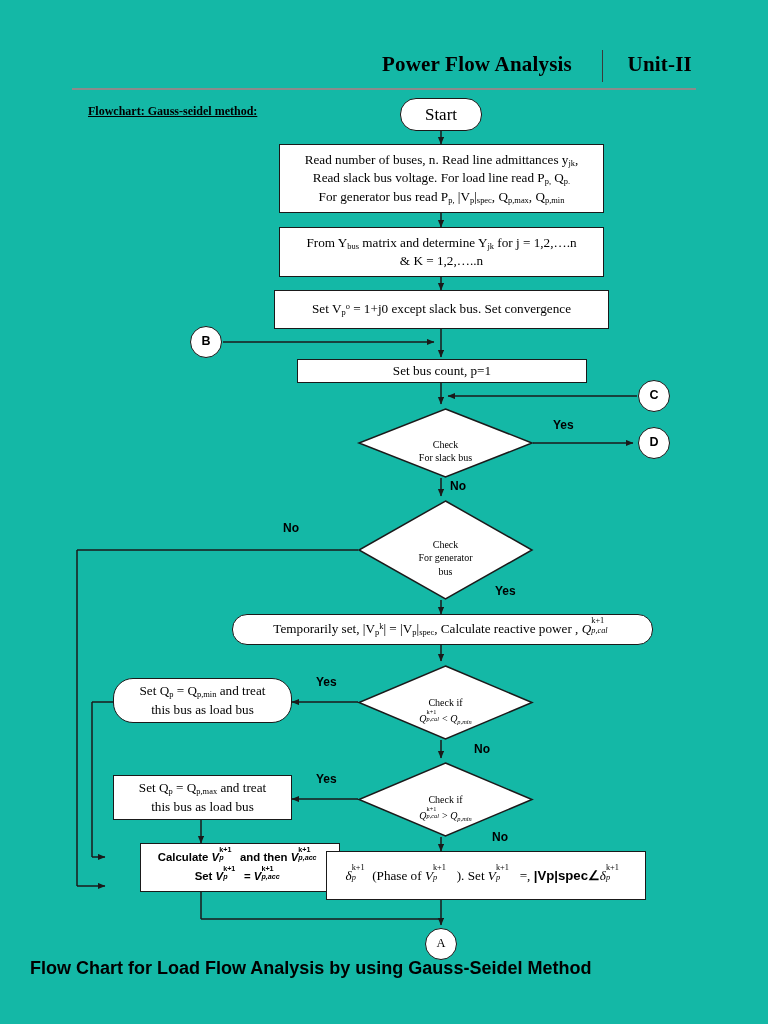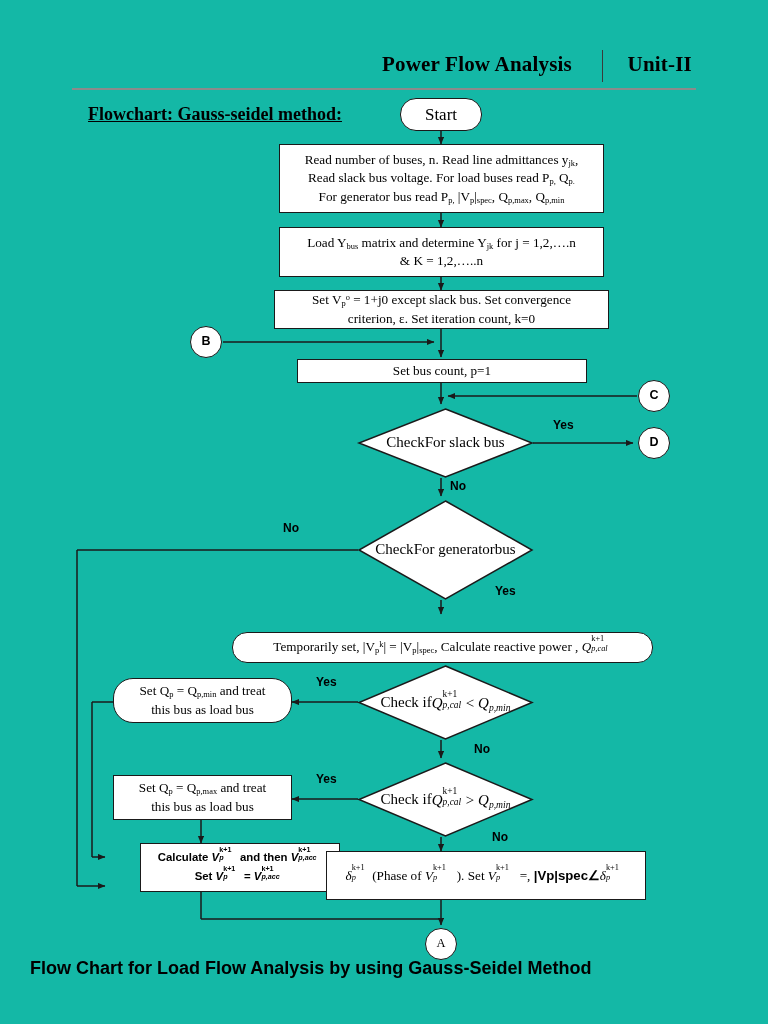--- a/index.html
+++ b/index.html
@@ -46,21 +46,21 @@
     height: 2px;
     background: #8b8b8b;
   }
 
   #flow-label {
     position: absolute;
     left: 88px;
     top: 104px;
     font-family: "Liberation Serif", serif;
     font-weight: bold;
-    font-size: 18px;
+    font-size: 12px;
     text-decoration: underline;
     white-space: nowrap;
   }
 
   
   .node {
     position: absolute;
     box-sizing: border-box;
     display: flex;
     align-items: center;
@@ -92,28 +92,28 @@
     position: absolute;
   }
   .diamond-wrap svg {
     position: absolute;
     left: 0;
     top: 0;
     overflow: visible;
   }
   .diamond-text {
     position: absolute;
-    left: 0; top: 0;
+    left: 0; top: 8px;
     width: 100%; height: 100%;
     display: flex;
-    flex-direction: row;
+    flex-direction: column;
     align-items: center;
     justify-content: center;
     text-align: center;
-    font-size: 15px;
+    font-size: 10px;
     line-height: 1.32;
     pointer-events: none;
   }
 
   
   .edge-label {
     position: absolute;
     font-family: "Liberation Sans", sans-serif;
     font-weight: bold;
     font-size: 12px;
@@ -242,43 +242,42 @@
   <div class="node terminator" style="left:400px; top:98px; width:82px; height:33px;">
     <span>Start</span>
   </div>
 
   <div class="node box" style="left:279px; top:144px; width:325px; height:69px;">
     <div>
       <div>
         <span>Read number of buses, n. Read line admittances y</span><sub>jk</sub><span>,</span>
       </div>
       <div>
-        <span>Read slack bus voltage. For load buses read P</span><sub>p,</sub><span> Q</span><sub>p.</sub>
+        <span>Read slack bus voltage. For load line read P</span><sub>p,</sub><span> Q</span><sub>p.</sub>
       </div>
       <div>
         <span>For generator bus read P</span><sub>p,</sub><span> |V</span><sub>p</sub><span>|</span><sub>spec</sub><span>, Q</span><sub>p,max</sub><span>, Q</span><sub>p,min</sub>
       </div>
     </div>
   </div>
 
   <div class="node box" style="left:279px; top:227px; width:325px; height:50px;">
     <div>
       <div>
-        <span>Load Y</span><sub>bus</sub><span> matrix and determine Y</span><sub>jk</sub><span> for j = 1,2,….n</span>
+        <span>From Y</span><sub>bus</sub><span> matrix and determine Y</span><sub>jk</sub><span> for j = 1,2,….n</span>
       </div>
       <div>&amp; K = 1,2,…..n</div>
     </div>
   </div>
 
   <div class="node box" style="left:274px; top:290px; width:335px; height:39px;">
     <div>
       <div>
         <span>Set V</span><sub>p</sub><sup>o</sup><span> = 1+j0 except slack bus. Set convergence</span>
       </div>
-      <div>criterion, ε. Set iteration count, k=0</div>
     </div>
   </div>
 
   <div class="node connector" style="left:190px; top:326px; width:32px; height:32px;">
     <span>B</span>
   </div>
 
   <div class="node box" style="left:297px; top:359px; width:290px; height:24px;">
     <span>Set bus count, p=1</span>
   </div>
@@ -311,21 +310,21 @@
     <div class="diamond-text">
       <div>Check</div>
       <div>For generator</div>
       <div>bus</div>
     </div>
   </div>
 
   <div class="edge-label" style="left:283px; top:521px;">No</div>
   <div class="edge-label" style="left:495px; top:584px;">Yes</div>
 
-  <div class="node box" style="left:232px; top:632px; width:421px; height:31px;border-radius:15px;">
+  <div class="node box" style="left:232px; top:614px; width:421px; height:31px;border-radius:15px;">
     <div>
       <span>Temporarily set, |V</span><sub>p</sub><sup>k</sup><span>| = </span><span> |V</span><sub>p</sub><span>|</span><sub>spec</sub><span>, Calculate reactive power , </span><span class="stack"><span>Q</span><span class="sup">k+1</span><span class="sub">p,cal</span></span><span class="stack-pad"></span>
     </div>
   </div>
 
   <div class="node box" style="left:113px; top:678px; width:179px; height:45px;border-radius:20px;">
     <div>
       <div>
         <span>Set Q</span><sub>p</sub><span> = Q</span><sub>p,min</sub><span> and treat</span>
       </div>

